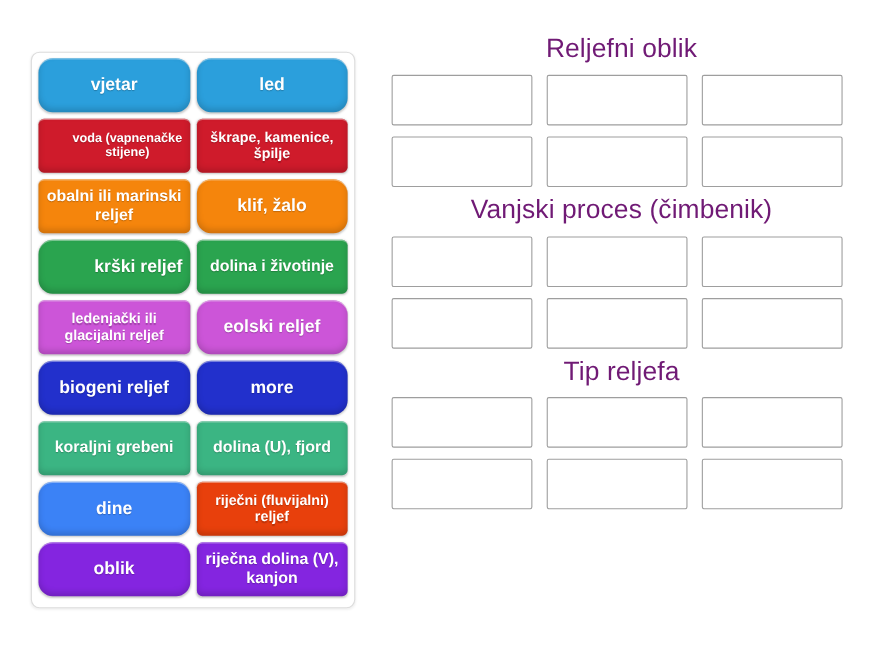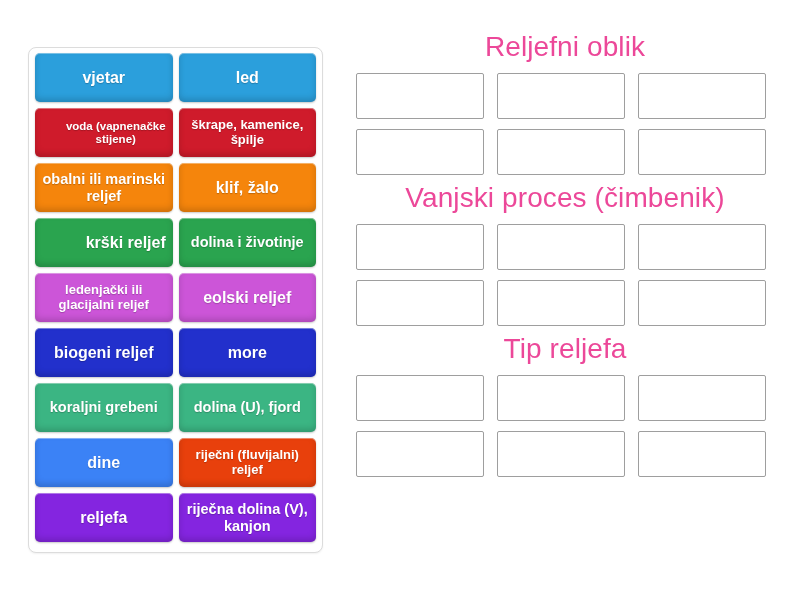--- a/index.html
+++ b/index.html
@@ -56,41 +56,41 @@
     overflow: hidden;
     text-shadow: 0 1px 1px rgba(0,0,0,.22);
     box-shadow: inset 0 1px 0 rgba(255,255,255,.38),
                 inset 0 -3px 6px rgba(0,0,0,.17),
                 0 1px 2px rgba(0,0,0,.22);
   }
   .tile .tile-text {
     display: block;
     width: 100%;
   }
-  .t-lg  { font-size: 16px; }
+  .t-lg  { font-size: 16px; border-radius: 13px; }
   .t-md  { font-size: 14.5px; }
   .t-sm  { font-size: 13px; }
   .t-xs  { font-size: 11.5px; padding-left: 28px; }
 
   
   #categories {
     position: absolute;
     left: 345px;
     top: 30px;
     width: 440px;
     height: 545px;
   }
   .category {
     margin-bottom: 6px;
   }
   .category-title {
     text-align: center;
-    font-size: 28px;
+    font-size: 24px;
     font-weight: 400;
-    color: #ec4899;
+    color: #701a75;
     line-height: 1.22;
     letter-spacing: .1px;
     margin: 0 0 9px 0;
     white-space: nowrap;
   }
   .zone-grid {
     display: grid;
     grid-template-columns: repeat(3, 128px);
     grid-template-rows: repeat(2, 46px);
     column-gap: 13px;
@@ -153,21 +153,21 @@
       <div class="tile t-md" style="background: rgb(59, 181, 131);">
         <span class="tile-text">dolina (U), fjord</span>
       </div>
       <div class="tile t-lg" style="background: #3b82f6;">
         <span class="tile-text">dine</span>
       </div>
       <div class="tile t-sm" style="background: rgb(232, 64, 12);">
         <span class="tile-text">riječni (fluvijalni) reljef</span>
       </div>
       <div class="tile t-lg" style="background: rgb(132, 37, 224);">
-        <span class="tile-text">reljefa</span>
+        <span class="tile-text">oblik</span>
       </div>
       <div class="tile t-md" style="background: rgb(132, 37, 224);">
         <span class="tile-text">riječna dolina (V), kanjon</span>
       </div>
     </div>
 </div>
 
 <div id="categories">
     <div class="category">
       <div class="category-title">Reljefni oblik</div>

